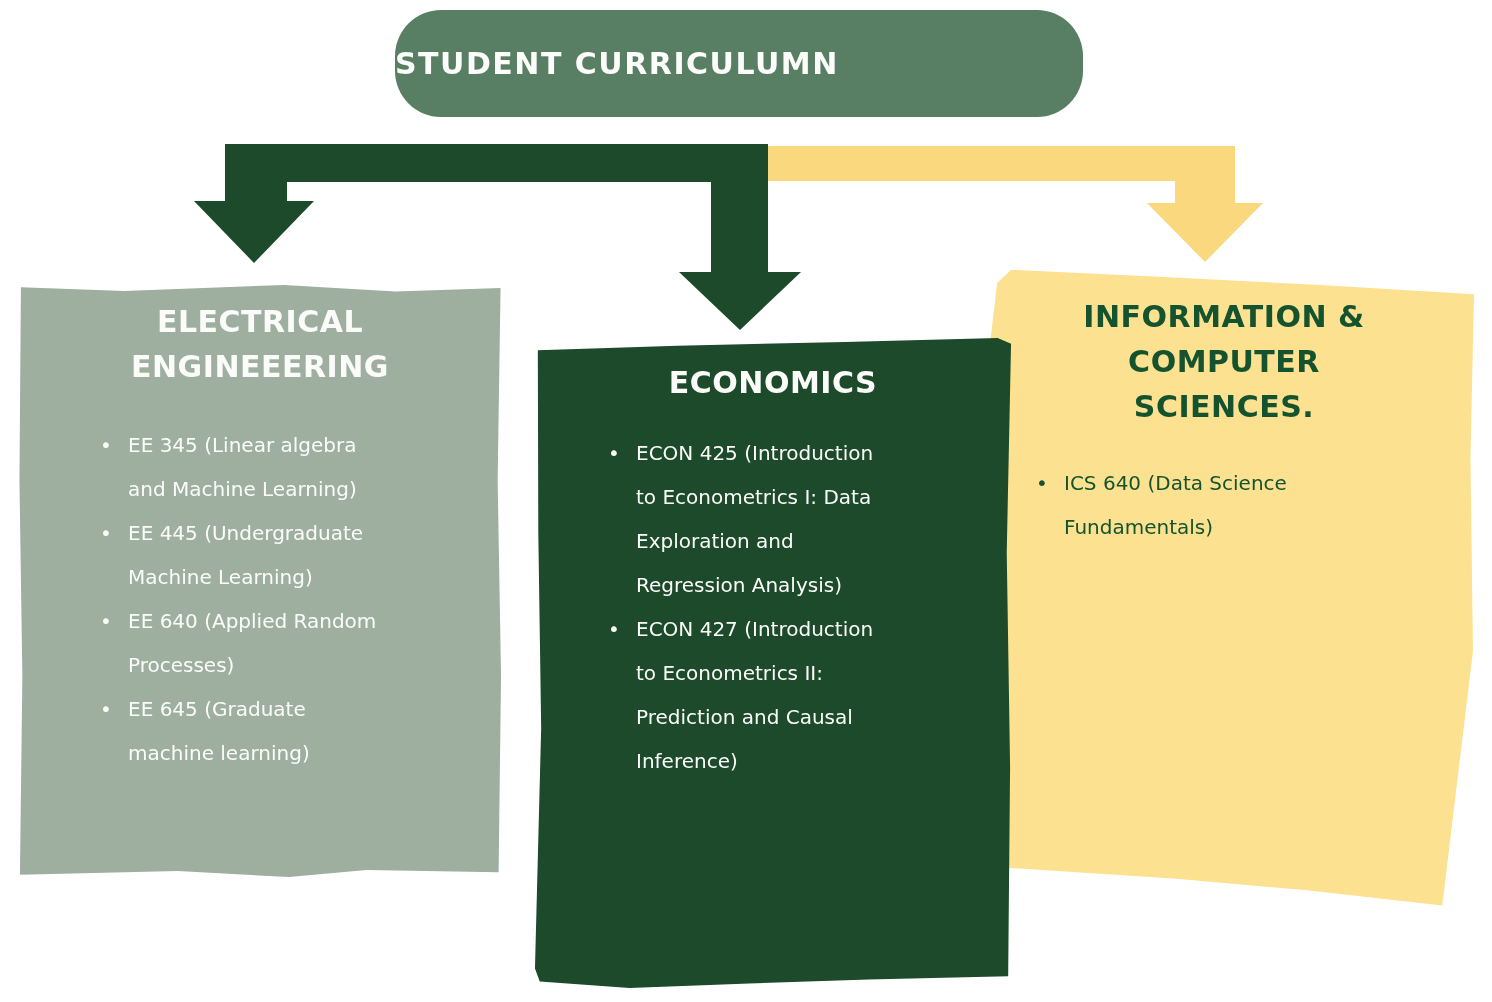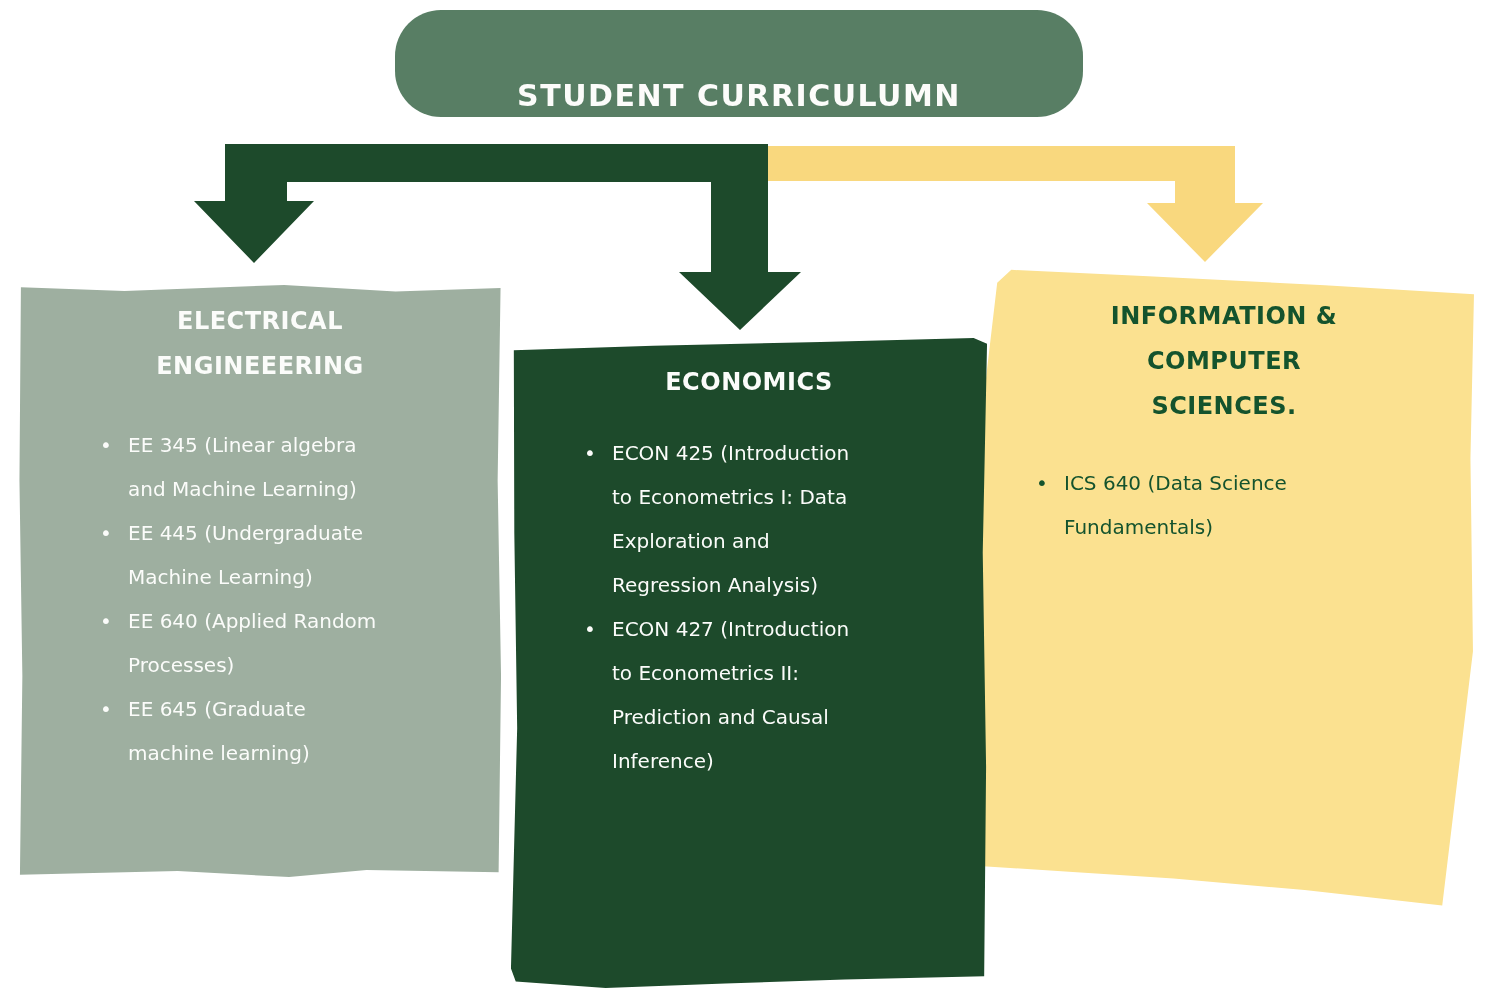--- a/index.html
+++ b/index.html
@@ -4,38 +4,38 @@
 <style>
   html,body{margin:0;padding:0;background:#ffffff;}
   .canvas{
     position:relative;width:1492px;height:1002px;background:#ffffff;overflow:hidden;
     font-family:"DejaVu Sans","Liberation Sans",sans-serif;
   }
   
   .title-pill{
     position:absolute;left:395px;top:10px;width:688px;height:107px;
     background:#587E64;border-radius:46px;
-    display:flex;flex-direction:row;align-items:flex-end;justify-content:center;
+    display:flex;flex-direction:column;align-items:flex-start;justify-content:center;
     color:#FCFCFA;font-weight:bold;font-size:30px;letter-spacing:1.5px;
     line-height:42px;text-align:center;
   }
   
   .connectors{position:absolute;left:0;top:0;z-index:0;pointer-events:none;}
   
   .panel{position:absolute;box-sizing:border-box;}
   .panel h2{
     margin:0;text-align:center;font-weight:bold;
-    font-size:24px;line-height:45px;letter-spacing:0.5px;
+    font-size:30px;line-height:45px;letter-spacing:0.5px;
   }
   .panel-ee{
     left:18px;top:285px;width:484px;height:592px;background:#9EAFA0;color:#FBFCFA;z-index:2;
     clip-path:polygon(0.6% 0.4%, 22% 1%, 55% 0%, 78% 1.1%, 99.7% 0.5%, 99.1% 33%, 99.8% 66%, 99.3% 99.2%, 72% 98.8%, 56% 100%, 33% 99%, 0.4% 99.6%, 0.9% 66%, 0.3% 33%);
   }
   .panel-econ{
-    left:510px;top:338px;width:478px;height:650px;background:#1D4A2B;color:#FBFCFA;z-index:3;
+    left:534px;top:338px;width:478px;height:650px;background:#1D4A2B;color:#FBFCFA;z-index:3;
     clip-path:polygon(0.8% 1.9%, 30% 1.2%, 65% 0.6%, 97% 0%, 99.8% 0.9%, 98.9% 33%, 99.6% 66%, 99.2% 98.2%, 70% 98.7%, 45% 99.3%, 20% 100%, 1.2% 99%, 0.2% 97%, 1.5% 60%, 0.9% 30%);
   }
   .panel-ics{
     left:972px;top:266px;width:504px;height:642px;background:#FBE190;color:#14532d;z-index:1;
     clip-path:polygon(7.8% 0.6%, 35% 1.6%, 70% 3%, 99.6% 4.4%, 98.9% 30%, 99.4% 60%, 93.3% 99.6%, 66% 97.2%, 40% 95.4%, 20% 94.4%, 0.6% 93.4%, 1.2% 62%, 0.6% 32%, 5% 2.6%);
   }
   .panel-ee h2{margin-top:14px;}
   .panel-econ h2{margin-top:22px;}
   .panel-ics h2{margin-top:28px;}
   ul.course-list{

